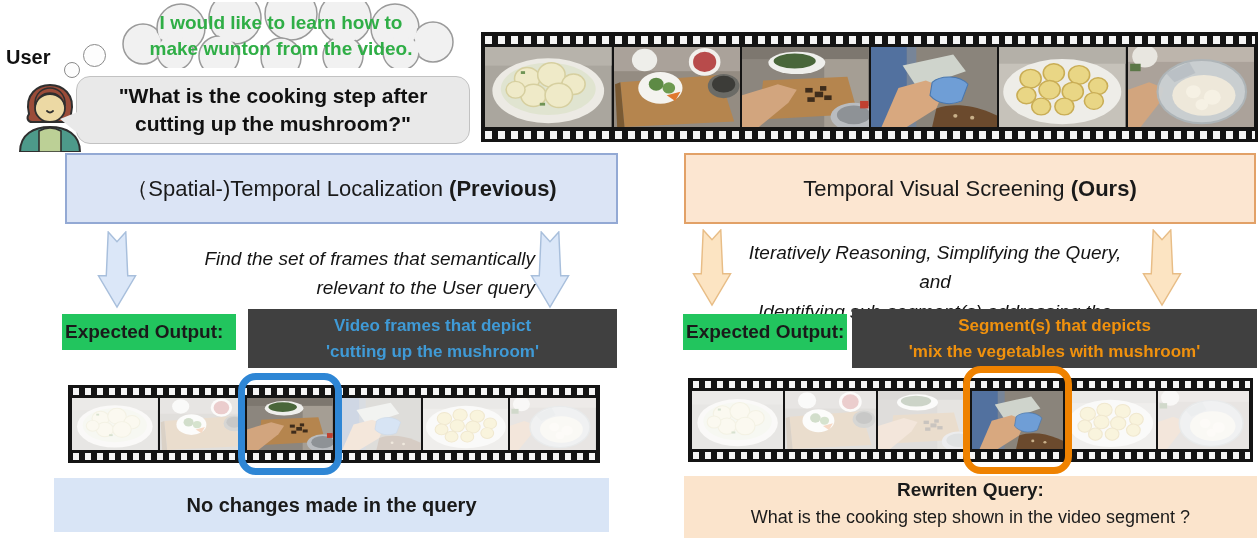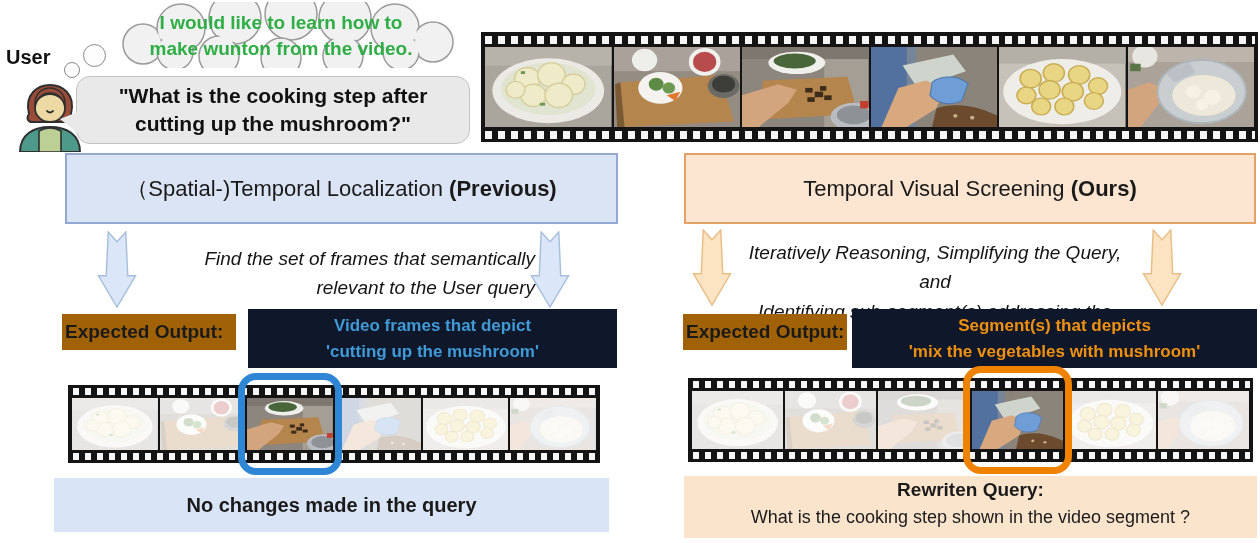--- a/index.html
+++ b/index.html
@@ -46,23 +46,23 @@
        font-size:22px;box-sizing:border-box;}
   .hdr b{font-weight:bold;}
   .hdr-left{left:65px;top:153px;width:553px;background:var(--left-fill);
             border:2px solid var(--left-border);}
   .hdr-right{left:684px;top:153px;width:572px;background:var(--right-fill);
              border:2px solid var(--right-border);}
   .down-arrow{width:40px;height:78px;}
   .down-arrow.blue polygon{fill:var(--left-arrow-fill);stroke:var(--left-arrow-stroke);}
   .down-arrow.orange polygon{fill:var(--right-arrow-fill);stroke:var(--right-arrow-stroke);}
   .process{font-style:italic;font-size:19px;line-height:1.55;text-align:center;color:#141414;}
-  .exp-label{background:#a16207;font-weight:bold;font-size:19px;display:flex;
+  .exp-label{background:#22c55e;font-weight:bold;font-size:19px;display:flex;
              align-items:center;padding-left:3px;box-sizing:border-box;}
-  .exp-value{background:#0f172a;font-weight:bold;font-size:17px;line-height:1.5;
+  .exp-value{background:#404040;font-weight:bold;font-size:17px;line-height:1.5;
              text-align:center;display:flex;flex-direction:column;justify-content:center;}
   .result{box-sizing:border-box;text-align:center;}
   .result-left{left:54px;top:478px;width:555px;height:54px;background:var(--left-soft);
                font-weight:bold;font-size:20px;line-height:54px;}
   .result-right{left:684px;top:476px;width:573px;height:62px;background:var(--right-soft);
                 padding-top:0;font-size:18px;line-height:1.45;}
   .result-right .b{font-weight:bold;font-size:19px;}
 </style>
 </head>
 <body>

